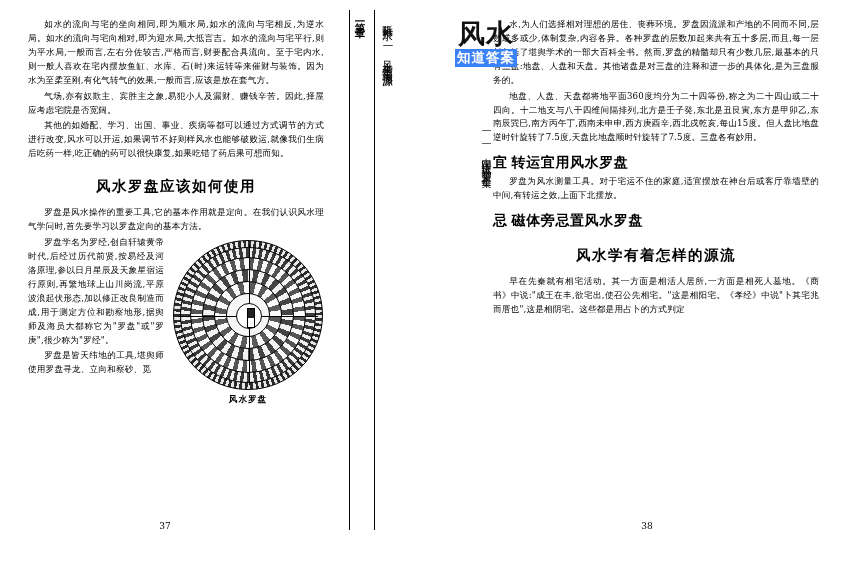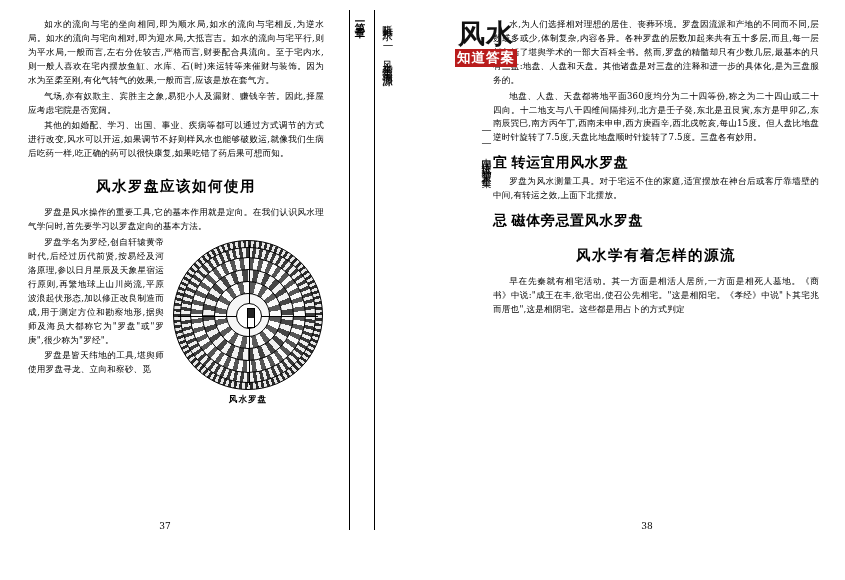--- a/index.html
+++ b/index.html
@@ -85,21 +85,21 @@
     letter-spacing: 1px;
     color: #111;
   }
   .brand-sub {
     margin-top: 2px;
     font-family: "DejaVu Serif", serif;
     font-size: 13.5px;
     font-weight: bold;
     line-height: 1.15;
     letter-spacing: 1px;
-    background: #b91c1c;
+    background: #3b82f6;
     color: #fff;
     padding: 1px 2px;
     display: inline-block;
   }
   .brand-vert {
     margin-top: 6px;
     writing-mode: vertical-rl;
     text-orientation: upright;
     font-family: "DejaVu Serif", serif;
     font-size: 10px;

